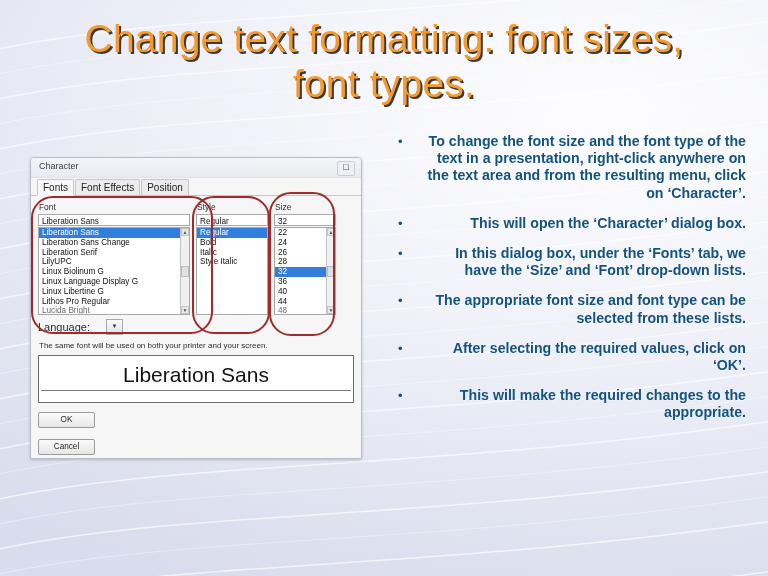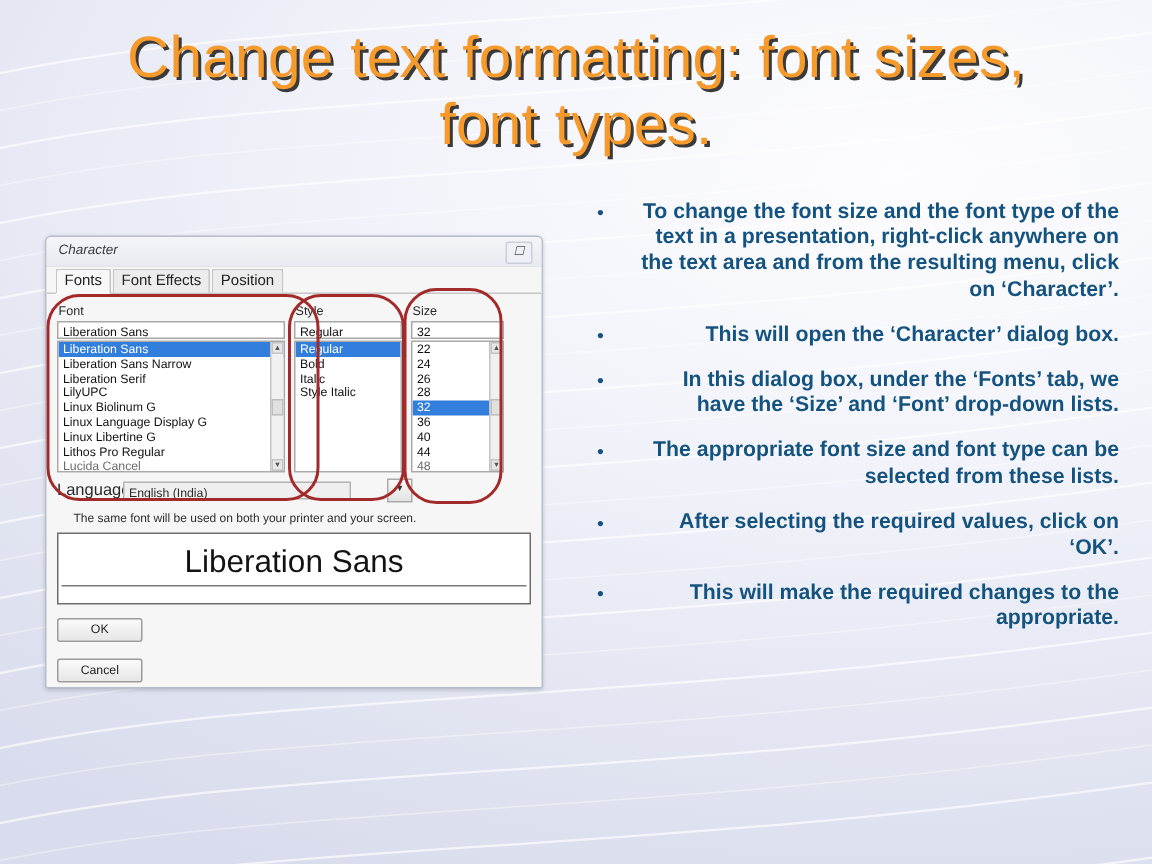--- a/index.html
+++ b/index.html
@@ -54,21 +54,20 @@
     box-shadow:0 1px 3px rgba(60,70,90,.28);
     border-radius:4px 4px 2px 2px;
     overflow:hidden;
     filter:saturate(.96);
   }
   #dlg-titlebar{
     height:19px;
     background:linear-gradient(#f3f5f8,#e7eaf0);
     border-bottom:1px solid #dfe3ea;
     position:relative;
-    font-style:italic;
   }
   #dlg-title{
     position:absolute;left:8px;top:3px;
     font-size:9px;color:#3b3b42;
   }
   #dlg-close{
     position:absolute;right:6px;top:3px;
     width:16px;height:13px;
     border:1px solid #c9ced8;border-radius:2px;
     background:#eef0f5;
@@ -138,21 +137,21 @@
     flex:0 0 auto;width:152px;height:12px;
     background:#efefef;border:1px solid #b4b4b4;
     font-size:8.2px;color:#2b2b2b;padding:1px 3px;line-height:11px;box-sizing:border-box;
   }
   #lang-btn{
     width:15px;height:14px;margin-left:24px;
     border:1px solid #a9a9a9;background:linear-gradient(#fafafa,#e3e3e3);
     font-size:6px;text-align:center;line-height:13px;color:#333;
   }
   #hint{
-    font-size:8px;color:#2e2e2e;margin:6px 0 5px 11px;
+    font-size:8px;color:#2e2e2e;margin:6px 0 5px 1px;
   }
   #preview{
     height:46px;background:#fff;border:1px solid #6d6d6d;
     position:relative;overflow:hidden;
   }
   #preview-text{
     position:absolute;left:0;right:0;top:7px;
     text-align:center;font-size:21px;color:#131313;
     font-family:"Liberation Sans",sans-serif;
   }
@@ -254,28 +253,28 @@
   <div id="dlg-body">
 
     <div class="cols">
 
       <div class="col-font">
         <div class="col-lbl">Font</div>
         <div class="fld">Liberation Sans</div>
         <div class="listbox">
           <div class="inner">
             <div class="lrow sel">Liberation Sans</div>
-            <div class="lrow">Liberation Sans Narrow</div>
+            <div class="lrow">Liberation Sans Change</div>
             <div class="lrow">Liberation Serif</div>
             <div class="lrow">LilyUPC</div>
             <div class="lrow">Linux Biolinum G</div>
             <div class="lrow">Linux Language Display G</div>
             <div class="lrow">Linux Libertine G</div>
             <div class="lrow">Lithos Pro Regular</div>
-            <div class="lrow cut">Lucida Cancel</div>
+            <div class="lrow cut">Lucida Bright</div>
           </div>
           <div class="sbar">
             <div class="arrow up">▲</div>
             <div class="thumb" style="top:38px"></div>
             <div class="arrow dn">▼</div>
           </div>
         </div>
       </div>
 
       <div class="col-style">
@@ -310,21 +309,20 @@
             <div class="arrow up">▲</div>
             <div class="thumb" style="top:38px"></div>
             <div class="arrow dn">▼</div>
           </div>
         </div>
       </div>
     </div>
 
     <div id="lang-row">
       <span id="lang-label">Language:</span>
-      <span id="lang-field">English (India)</span>
       <span id="lang-btn">▼</span>
     </div>
 
     <div id="hint">The same font will be used on both your printer and your screen.</div>
 
     <div id="preview">
       <div class="rule"></div>
       <div id="preview-text">Liberation Sans</div>
     </div>
 

